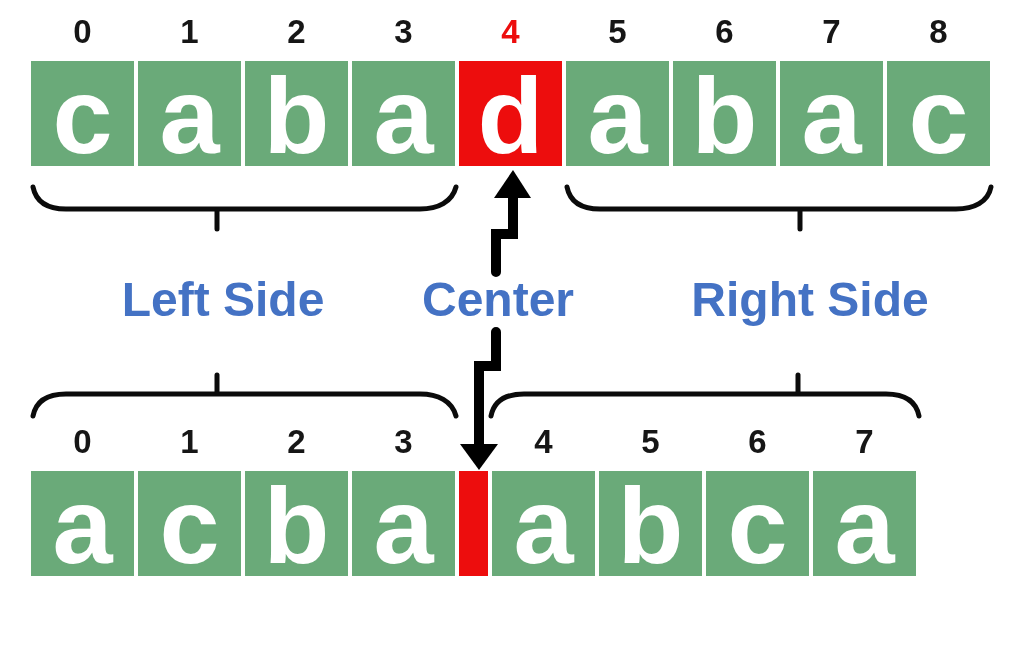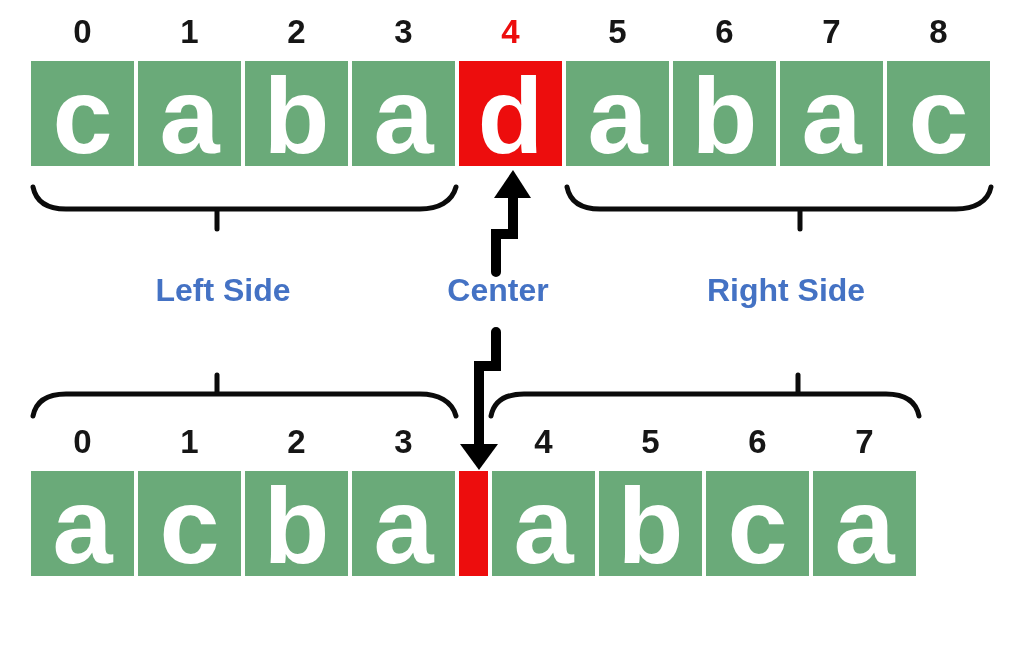--- a/index.html
+++ b/index.html
@@ -54,29 +54,29 @@
     line-height: 1;
     padding-top: 4px;
     box-sizing: border-box;
   }
   .cell.red { background: #ED0D0D; }
   .cell.thin { width: 29px; }
 
   .zone-label {
     position: absolute;
     top: 272px;
-    font-size: 32px;
+    font-size: 48px;
     font-weight: 700;
     color: #4472C4;
     text-align: center;
     white-space: nowrap;
   }
   #label-left  { left: 115px; width: 216px; }
   #label-center{ left: 412px; width: 172px; text-align: center; }
-  #label-right { left: 660px; width: 252px; }
+  #label-right { left: 684px; width: 252px; }
 
   svg.overlay {
     position: absolute;
     inset: 0;
     pointer-events: none;
   }
   .brace {
     fill: none;
     stroke: #0b0b0b;
     stroke-width: 5;

